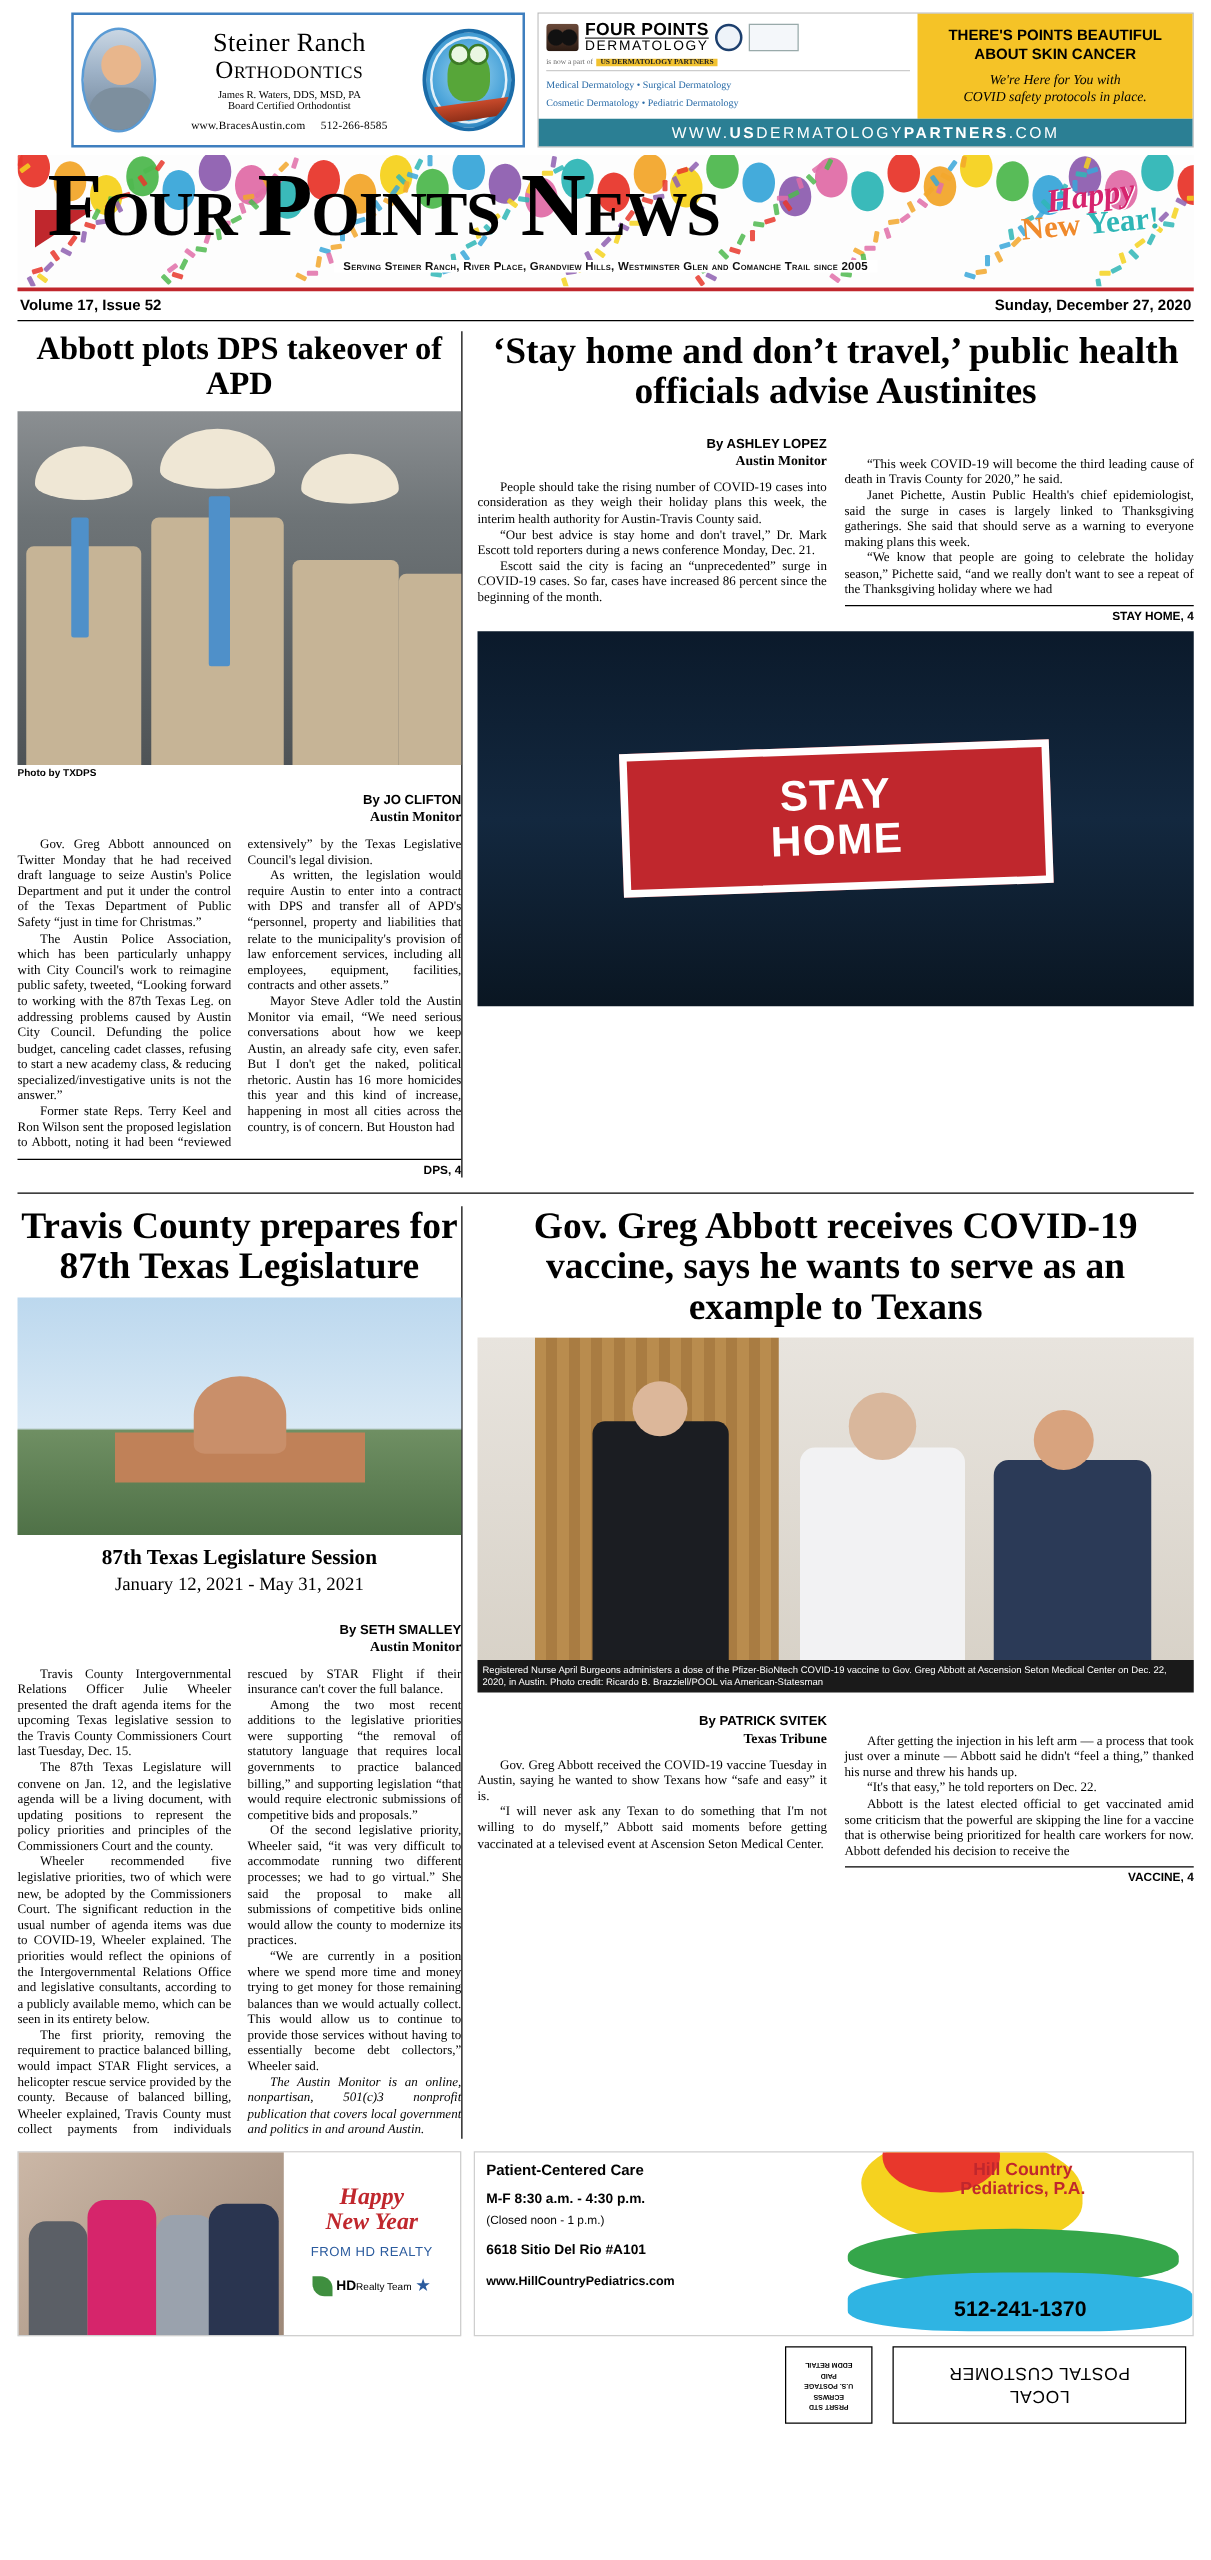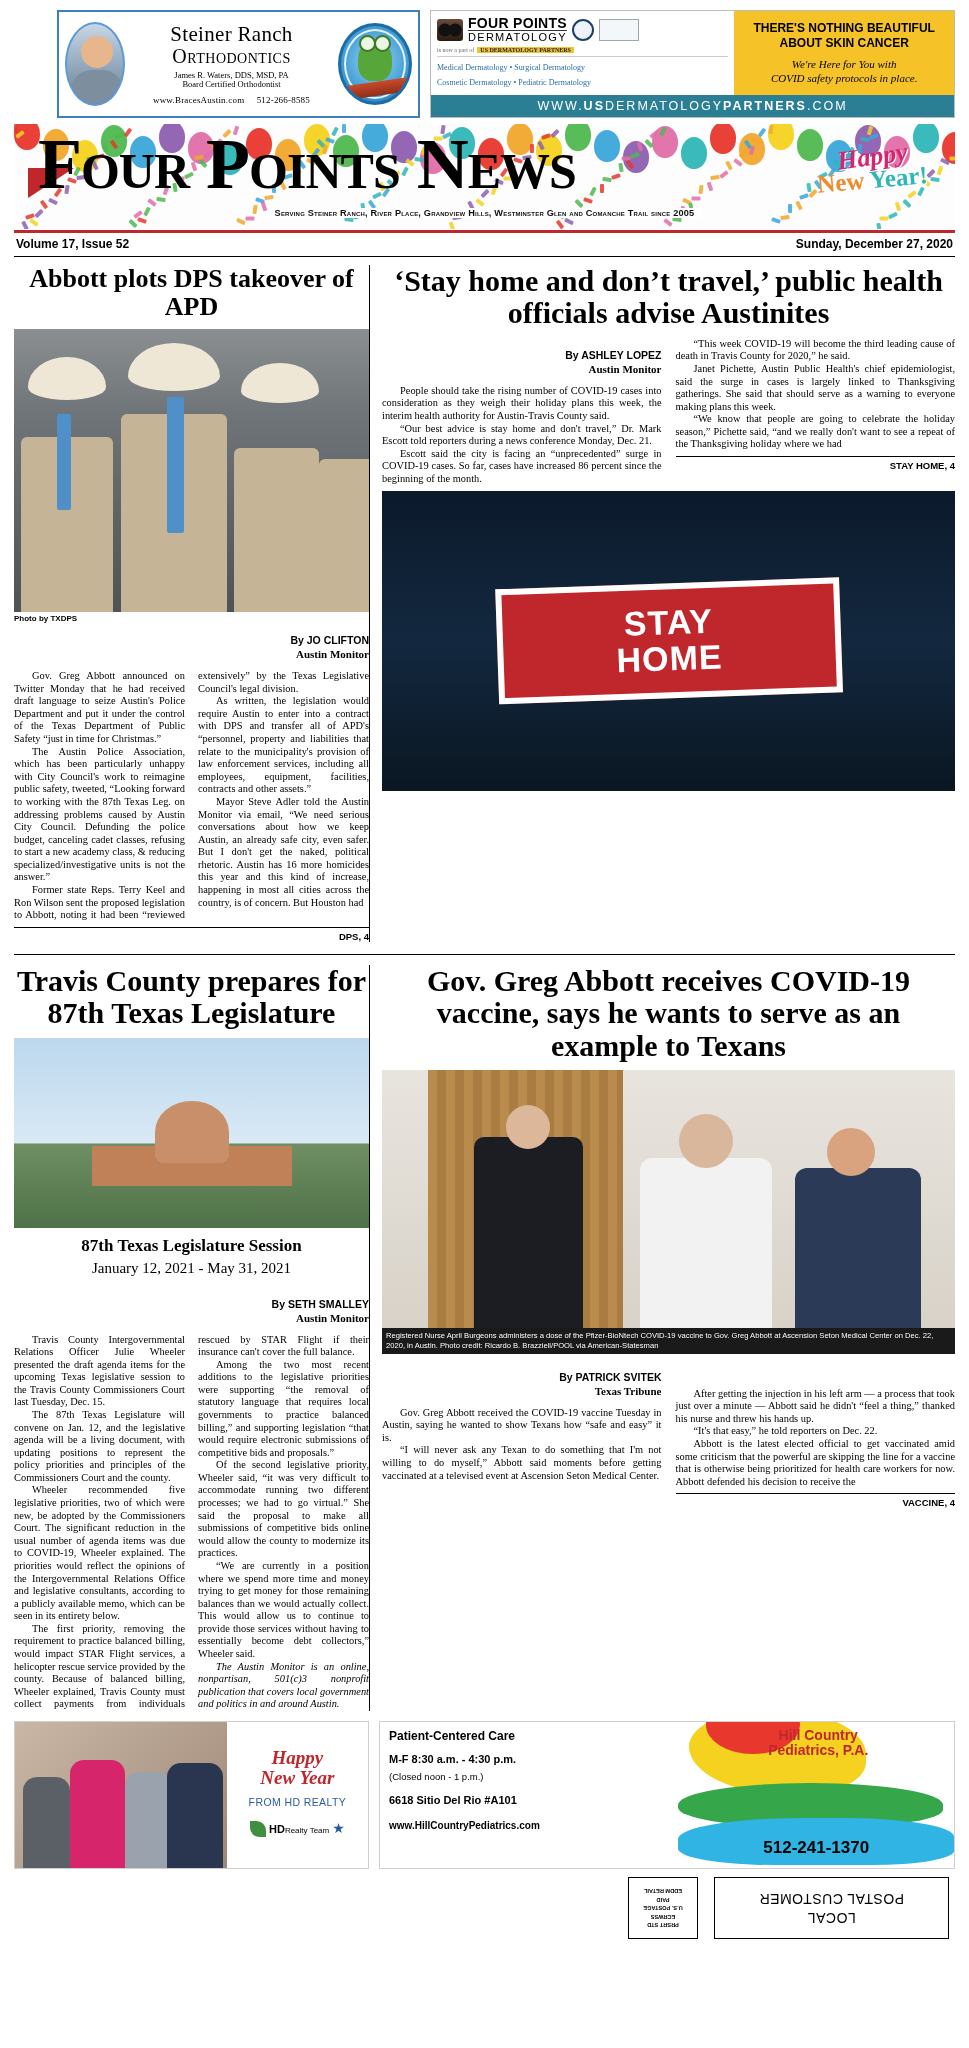--- a/index.html
+++ b/index.html
@@ -276,21 +276,21 @@
             <span class="usd">US DERMATOLOGY PARTNERS</span>
           </div>
           <div class="derm-hr"></div>
           <div class="derm-svc">
             <div>Medical Dermatology  • Surgical Dermatology</div>
             <div>Cosmetic Dermatology • Pediatric Dermatology</div>
           </div>
         </div>
         <div class="derm-right">
           <div class="hl">
-            <div>THERE'S NOTHING BEAUTIFUL</div>
+            <div>THERE'S POINTS BEAUTIFUL</div>
             <div>ABOUT SKIN CANCER</div>
           </div>
           <div class="sl ital">
             <div>We're Here for You with</div>
             <div>COVID safety protocols in place.</div>
           </div>
         </div>
       </div>
       <div class="derm-bar">
         <span>WWW.</span><b>US</b><span>DERMATOLOGY</span><b>PARTNERS</b><span>.COM</span>
@@ -551,21 +551,21 @@
             <div>By ASHLEY LOPEZ</div>
             <div class="pub">Austin Monitor</div>
           </div>
           <div class="onecol">
             <p>People should take the rising number of COVID-19 cases into consideration as they weigh their holiday plans this week, the interim health authority for Austin-Travis County said.</p>
             <p>“Our best advice is stay home and don't travel,” Dr. Mark Escott told reporters during a news conference Monday, Dec. 21.</p>
             <p>Escott said the city is facing an “unprecedented” surge in COVID-19 cases. So far, cases have increased 86 percent since the beginning of the month.</p>
           </div>
         </div>
         <div style="flex:1;">
-          <div class="onecol" style="">
+          <div class="onecol" style="margin-top:28px">
             <p>“This week COVID-19 will become the third leading cause of death in Travis County for 2020,” he said.</p>
             <p>Janet Pichette, Austin Public Health's chief epidemiologist, said the surge in cases is largely linked to Thanksgiving gatherings. She said that should serve as a warning to everyone making plans this week.</p>
             <p>“We know that people are going to celebrate the holiday season,” Pichette said, “and we really don't want to see a repeat of the Thanksgiving holiday where we had</p>
           </div>
           <div class="jump">STAY HOME, 4</div>
         </div>
       </div>
 
       <div class="photo ph-stayhome" style="margin-top:6px">
         <div class="sh-sign">

